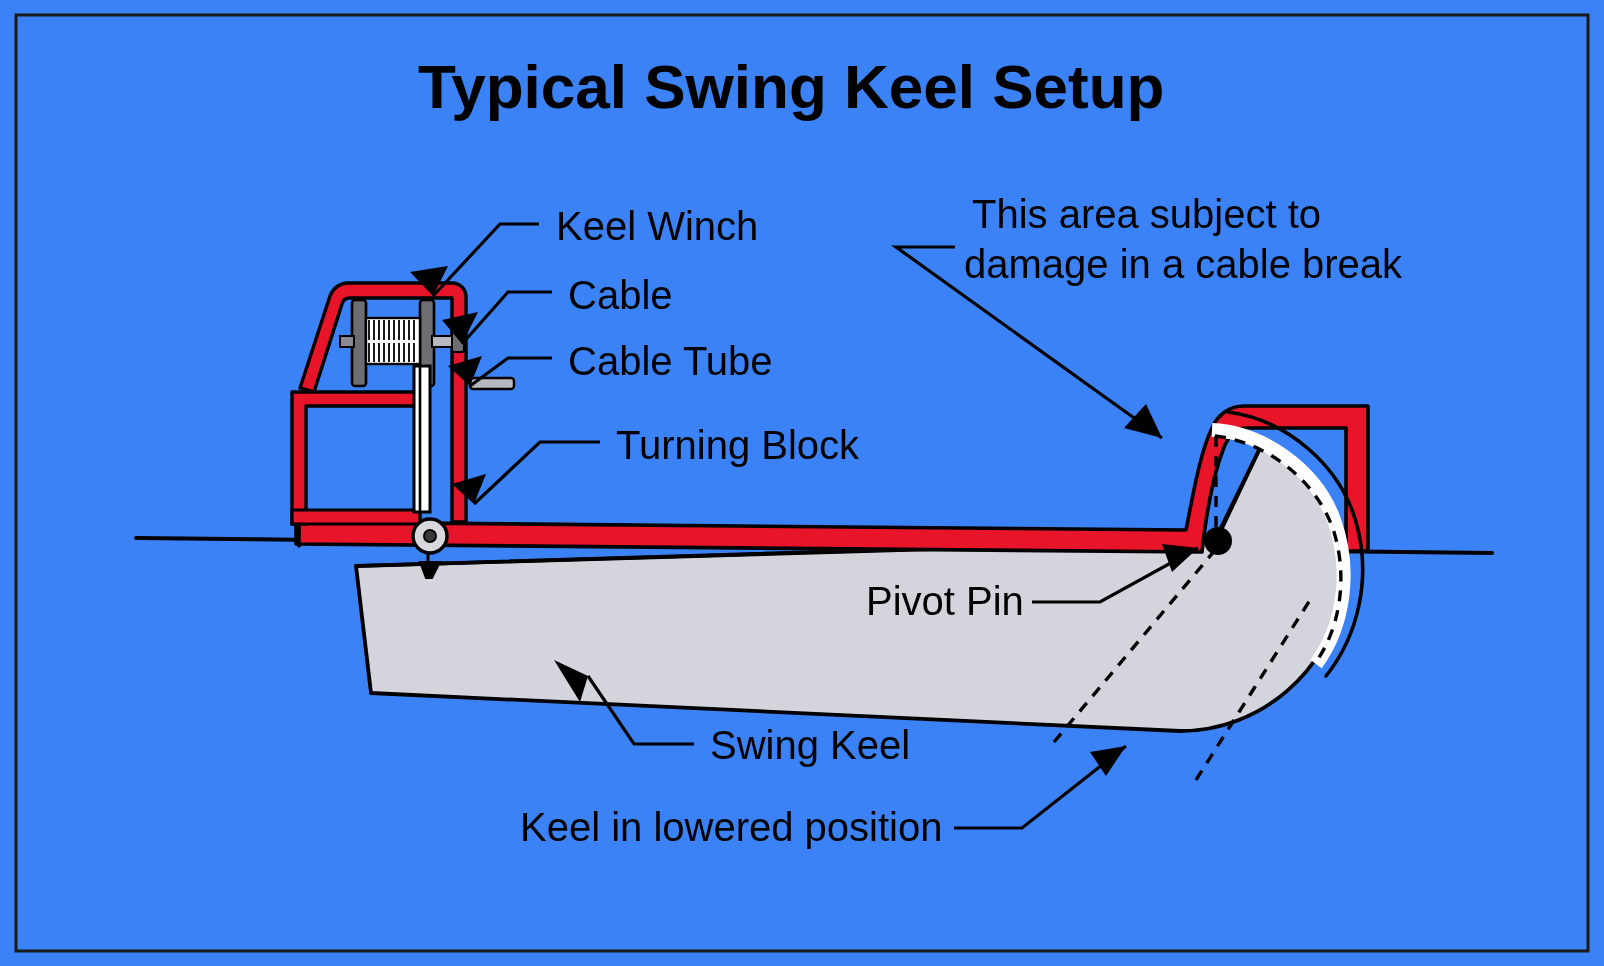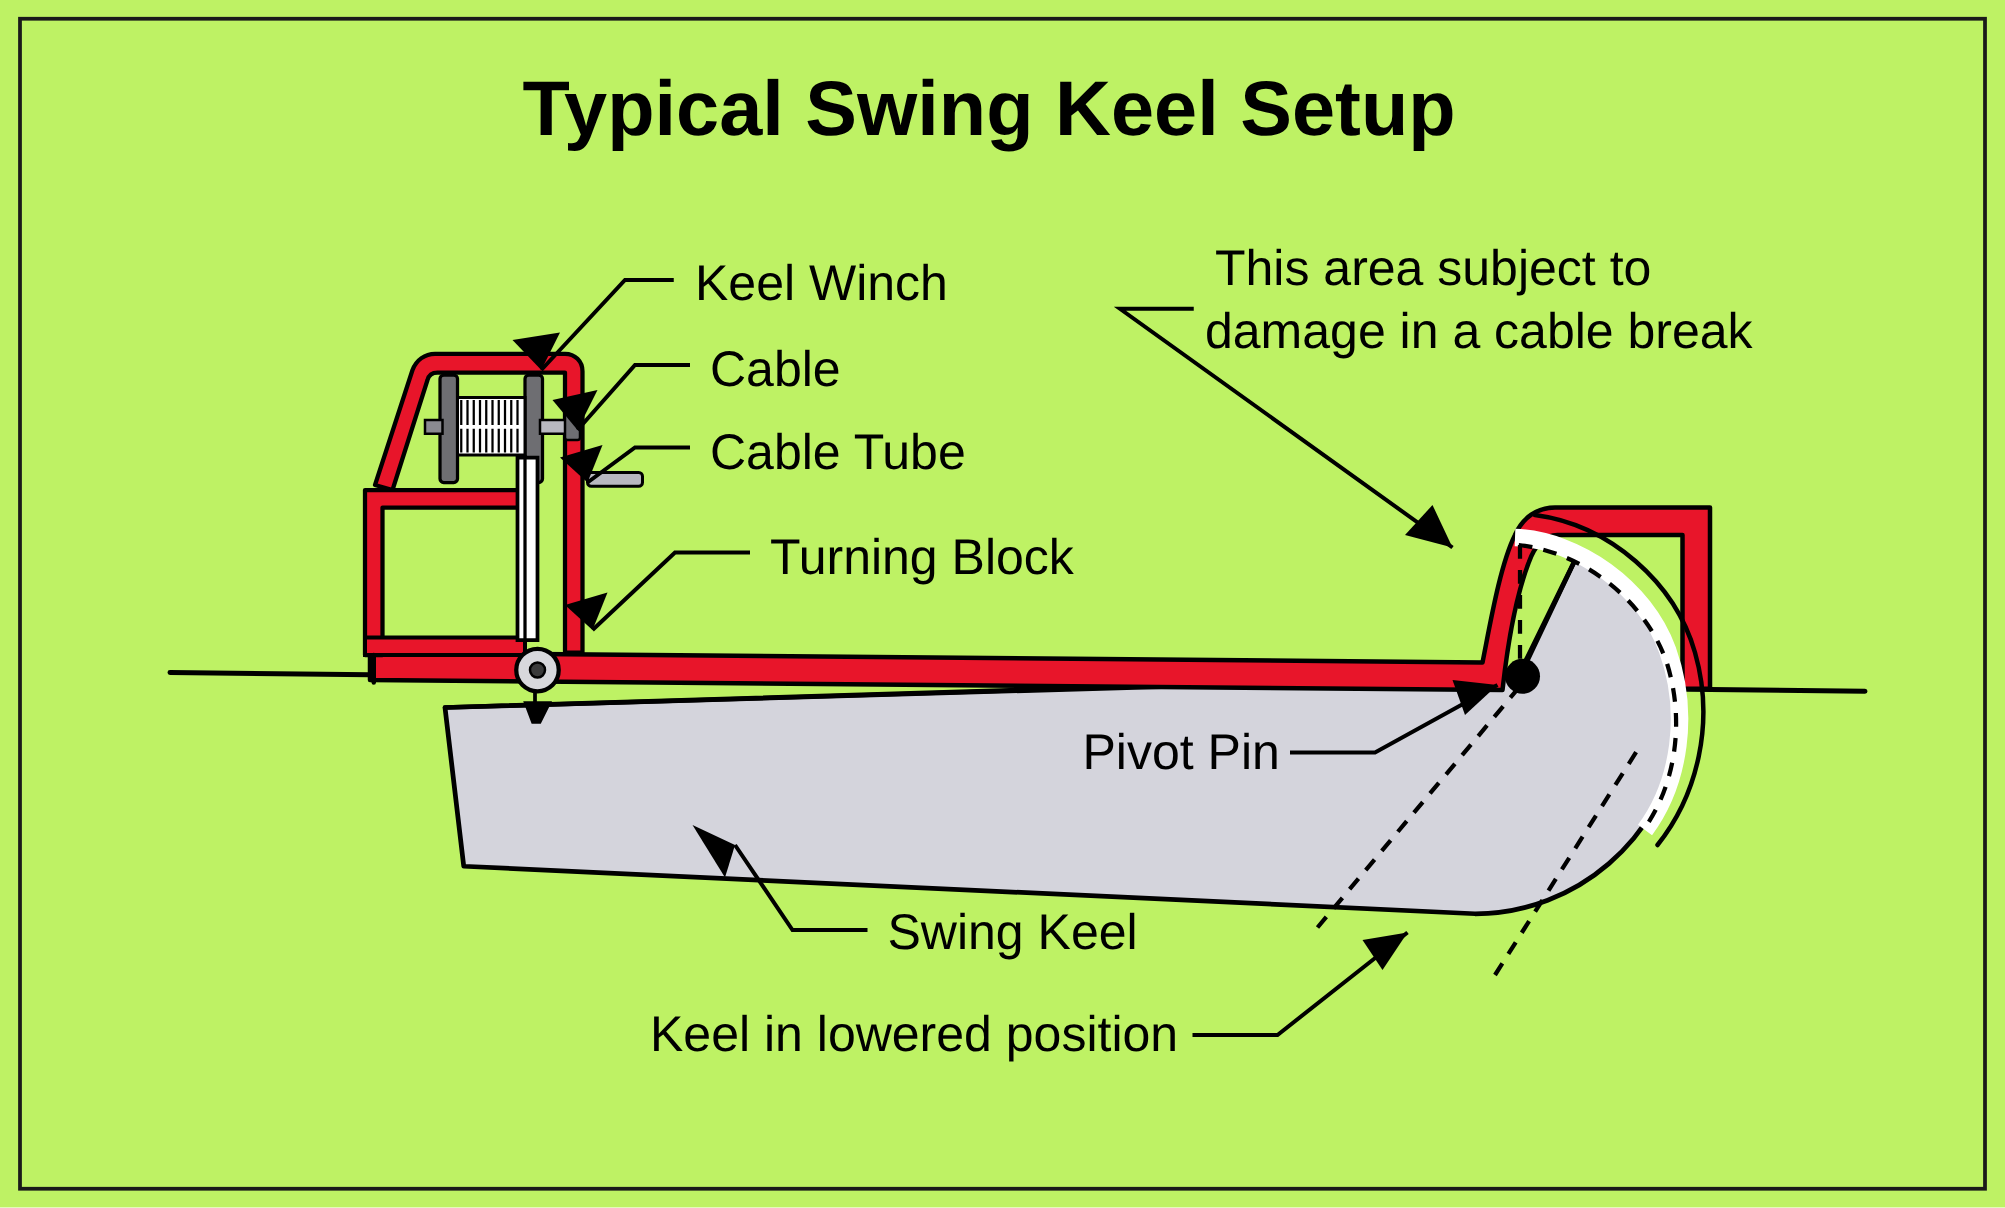--- a/index.html
+++ b/index.html
@@ -5,21 +5,21 @@
 <style>
   html, body {
     margin: 0;
     padding: 0;
     background: #ffffff;
   }
   #stage {
     position: relative;
     width: 1604px;
     height: 966px;
-    background: #bef264;
+    background: #3b82f6;
     overflow: hidden;
     font-family: "Liberation Sans", sans-serif;
   }
   #diagram {
     position: absolute;
     left: 0;
     top: 0;
     width: 1604px;
     height: 966px;
   }

